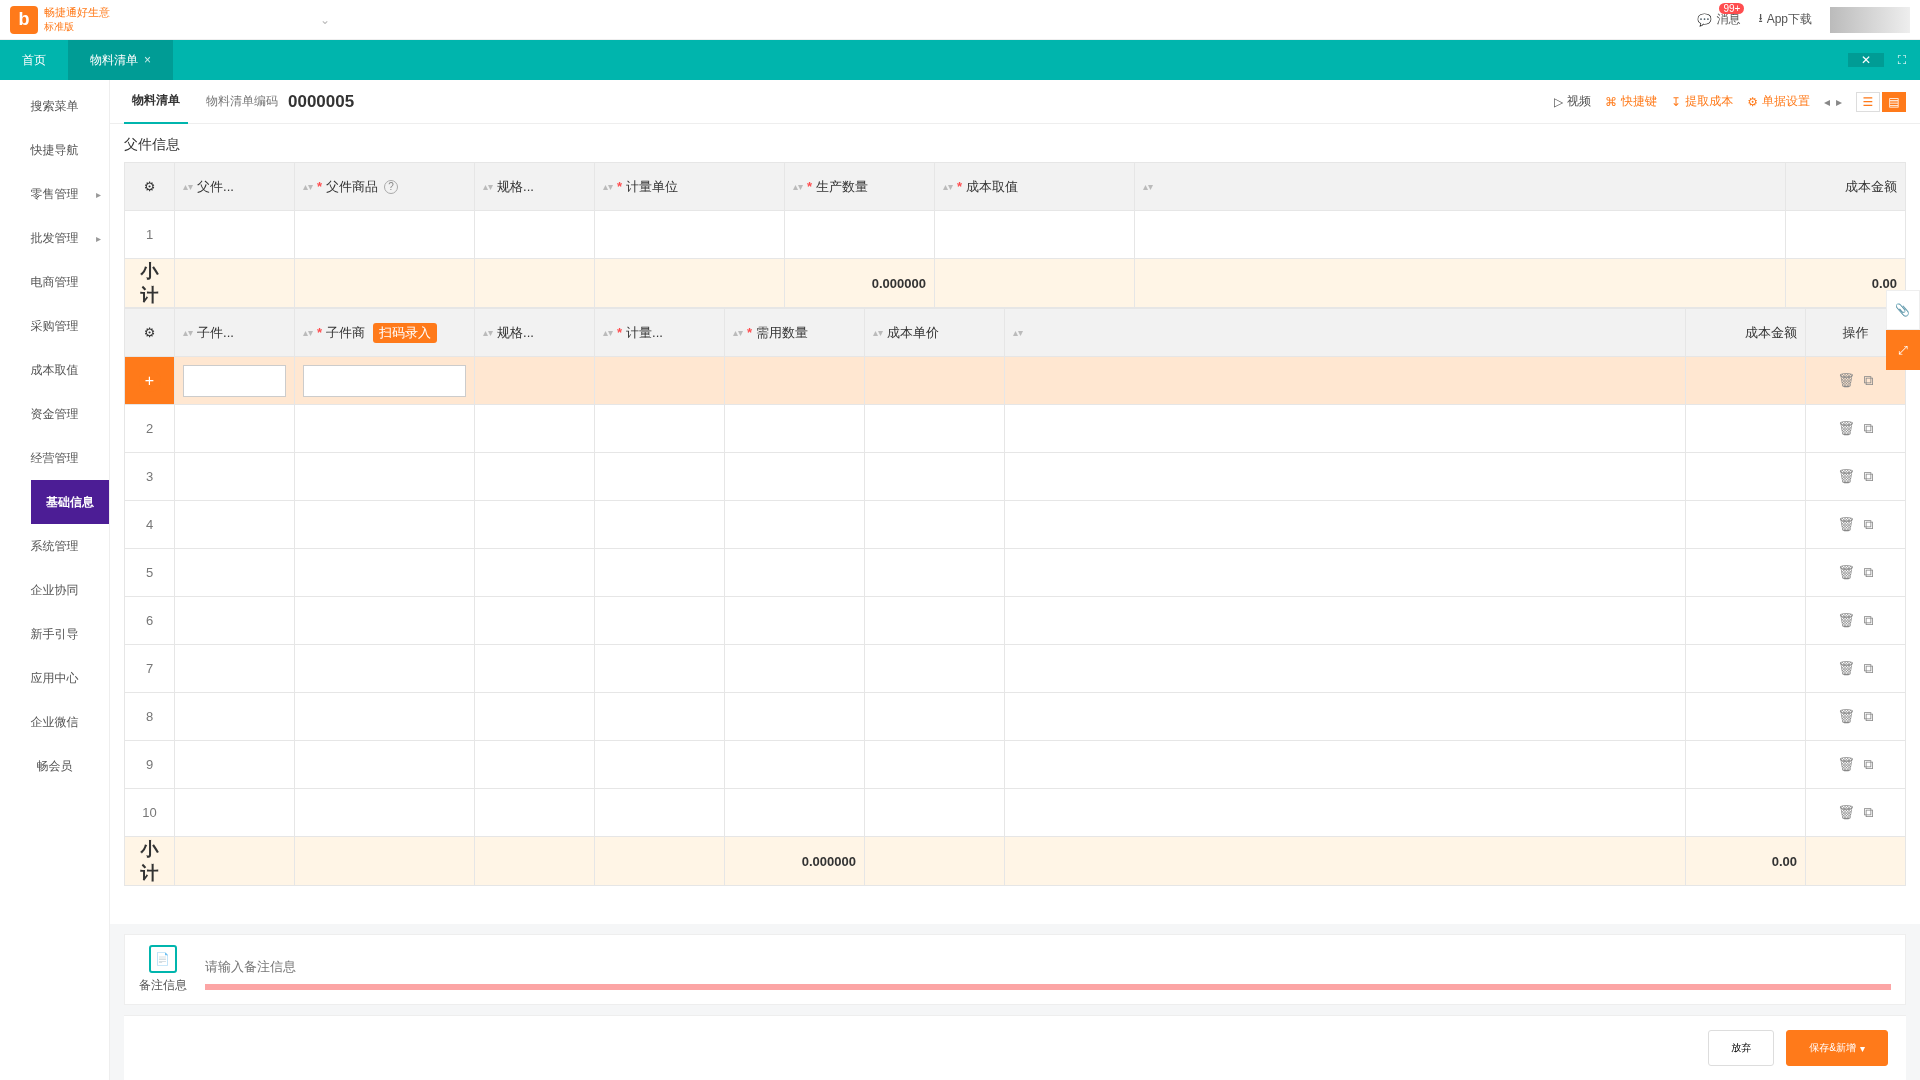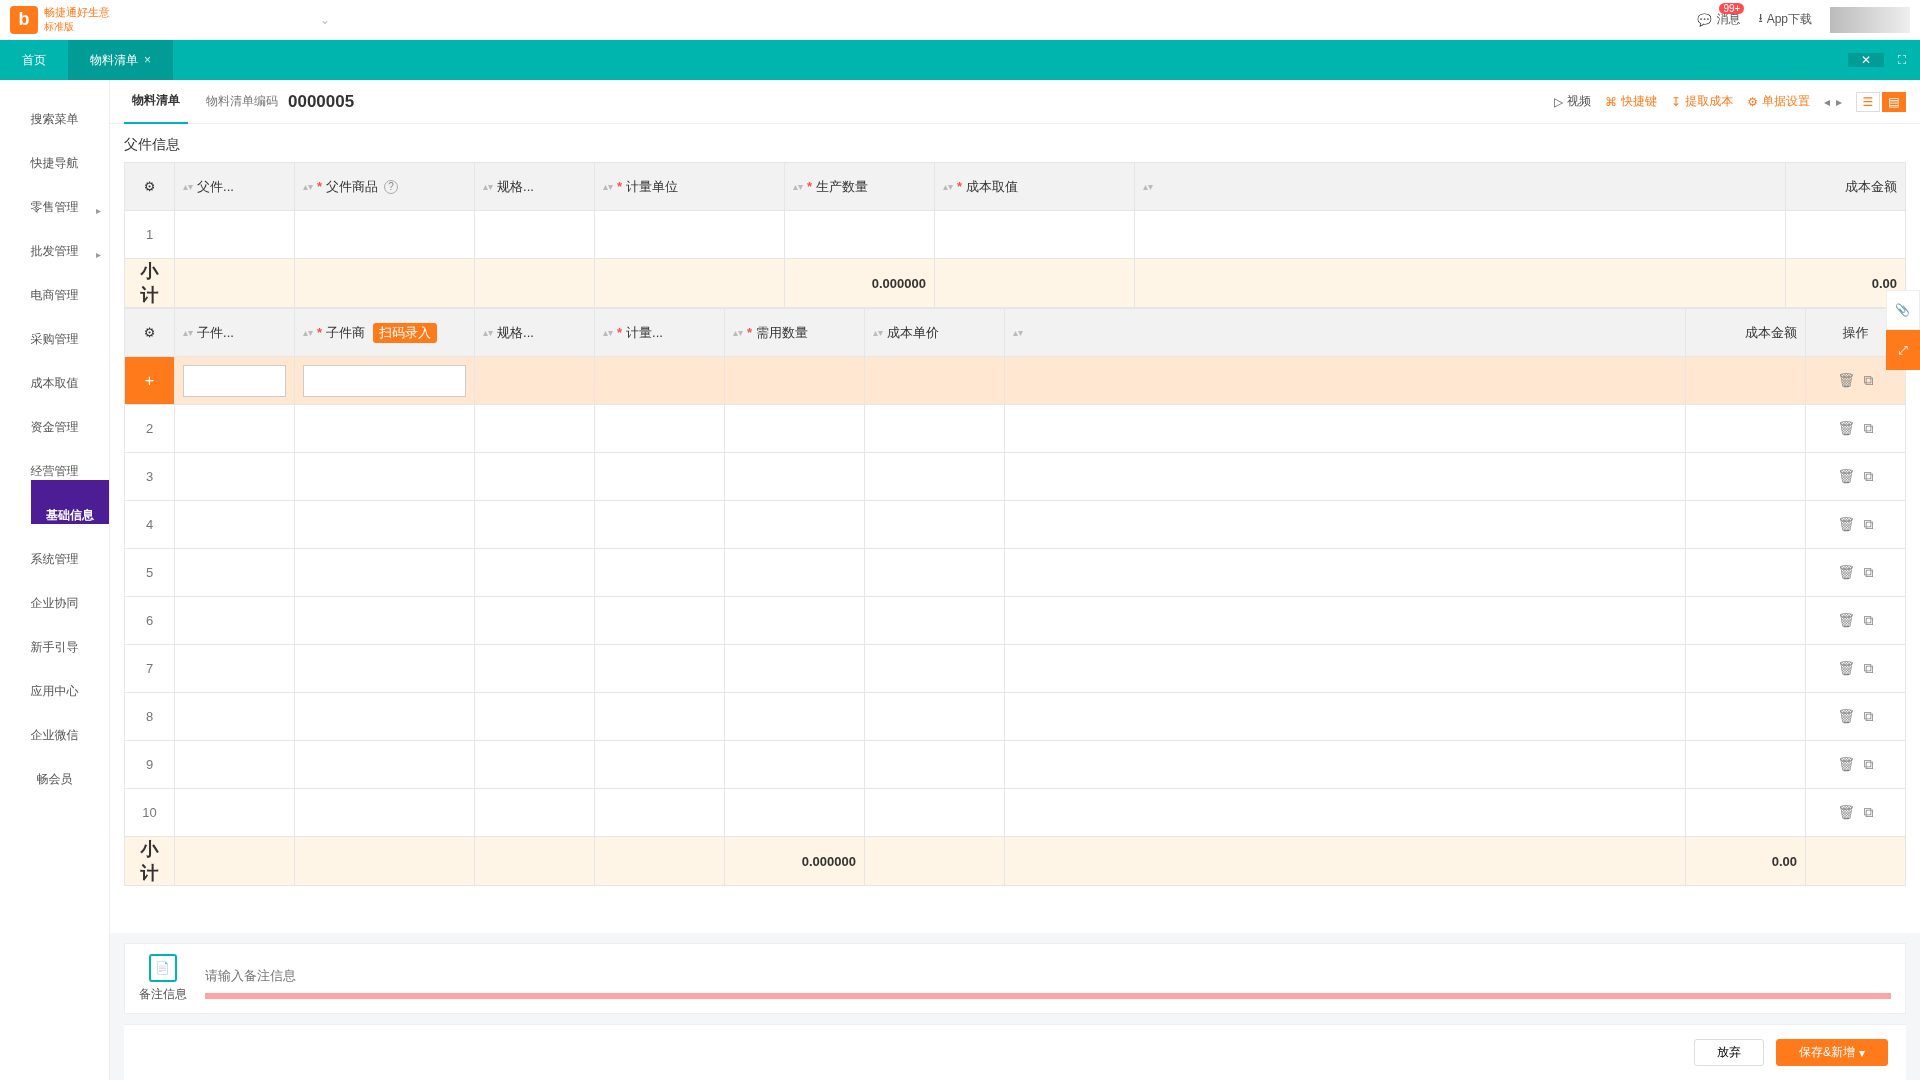--- a/index.html
+++ b/index.html
@@ -22,21 +22,21 @@
 .tab { padding: 0 22px; display: flex; align-items: center; gap: 6px; cursor: pointer; }
 .tab.active { background: #009c95; }
 .tab .close-x { font-size: 12px; opacity: .8; }
 .tab-bar .right-ctrls { margin-left: auto; display: flex; align-items: center; }
 .tb-close { width: 36px; display: flex; align-items: center; justify-content: center; background: #009c95; cursor: pointer; }
 .tb-expand { width: 36px; display: flex; align-items: center; justify-content: center; cursor: pointer; }
 
 
 .layout { display: flex; height: calc(1080px - 80px); }
 .sidebar { width: 110px; background: #fff; border-right: 1px solid #eee; padding-top: 4px; }
-.sidebar .sb-item { height: 44px; display: flex; align-items: flex-end; justify-content: center; color: #555; cursor: pointer; position: relative; }
+.sidebar .sb-item { height: 44px; display: flex; align-items: center; justify-content: center; color: #555; cursor: pointer; position: relative; }
 .sidebar .sb-item.has-chev::after { content: "▸"; position: absolute; right: 8px; color: #999; font-size: 10px; }
 .sidebar .sb-item.active { background: #4c1d95; color: #fff; font-weight: bold; margin-left: 31px; }
 
 
 .main { flex: 1; display: flex; flex-direction: column; background: #f5f6f7; position: relative; }
 .doc-header { background: #fff; margin: 0; padding: 0 14px; height: 44px; display: flex; align-items: center; gap: 18px; border-bottom: 1px solid #eee; }
 .doc-tab { height: 44px; display: flex; align-items: center; padding: 0 8px; border-bottom: 2px solid transparent; color: #555; }
 .doc-tab.active { border-bottom-color: #00b5ad; color: #333; font-weight: bold; }
 .doc-code { color: #333; font-size: 17px; font-weight: bold; margin-left: -8px; }
 .doc-label { color: #777; }
@@ -75,21 +75,21 @@
 .ops-cell .op-ico { color: #888; margin: 0 4px; cursor: pointer; font-size: 14px; }
 
 
 .remarks-bar { display: flex; align-items: center; background: #fff; margin: 10px 14px 0; border: 1px solid #eee; padding: 10px 14px; gap: 18px; }
 .remark-ico-col { display: flex; flex-direction: column; align-items: center; gap: 4px; color: #00b5ad; }
 .remark-ico { width: 28px; height: 28px; border: 2px solid #00b5ad; border-radius: 3px; display: flex; align-items: center; justify-content: center; }
 .remark-input { flex: 1; border: none; outline: none; height: 40px; font-size: 13px; color: #999; border-bottom: 6px solid #fca5a5; }
 
 
 .footer-bar { background: #fff; border-top: 1px solid #eee; padding: 14px 18px; display: flex; justify-content: flex-end; gap: 12px; margin: 10px 14px 0; }
-.btn { height: 27px; padding: 0 22px; border-radius: 3px; cursor: pointer; border: 1px solid #ddd; background: #fff; font-size: 12px; display: inline-flex; align-items: center; gap: 4px; }
+.btn { height: 36px; padding: 0 22px; border-radius: 3px; cursor: pointer; border: 1px solid #ddd; background: #fff; font-size: 10px; display: inline-flex; align-items: center; gap: 4px; }
 .btn.primary { background: #ff7a1a; color: #fff; border-color: #ff7a1a; }
 
 
 .float-rail { position: absolute; right: 0; top: 210px; display: flex; flex-direction: column; }
 .fr-btn { width: 34px; height: 40px; display: flex; align-items: center; justify-content: center; background: #fff; border: 1px solid #eee; color: #888; cursor: pointer; }
 .fr-btn.accent { background: #ff7a1a; color: #fff; border-color: #ff7a1a; }
 </style>
 </head>
 <body>
 

